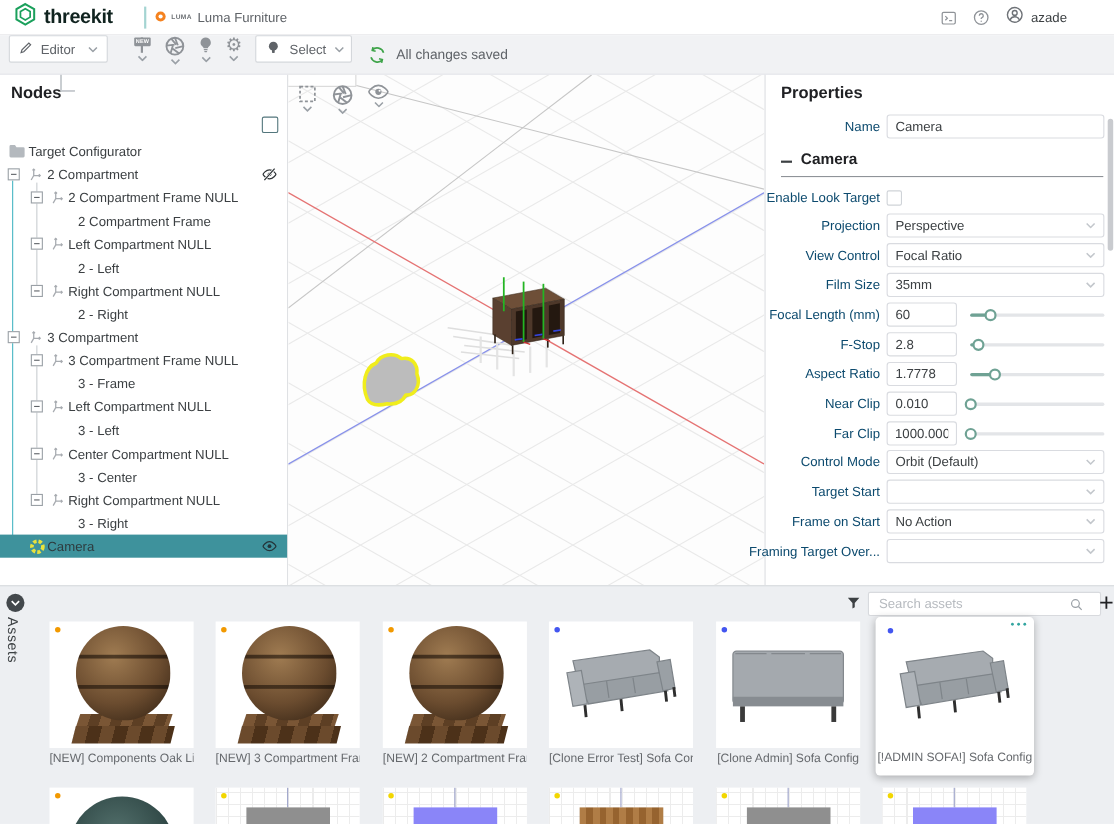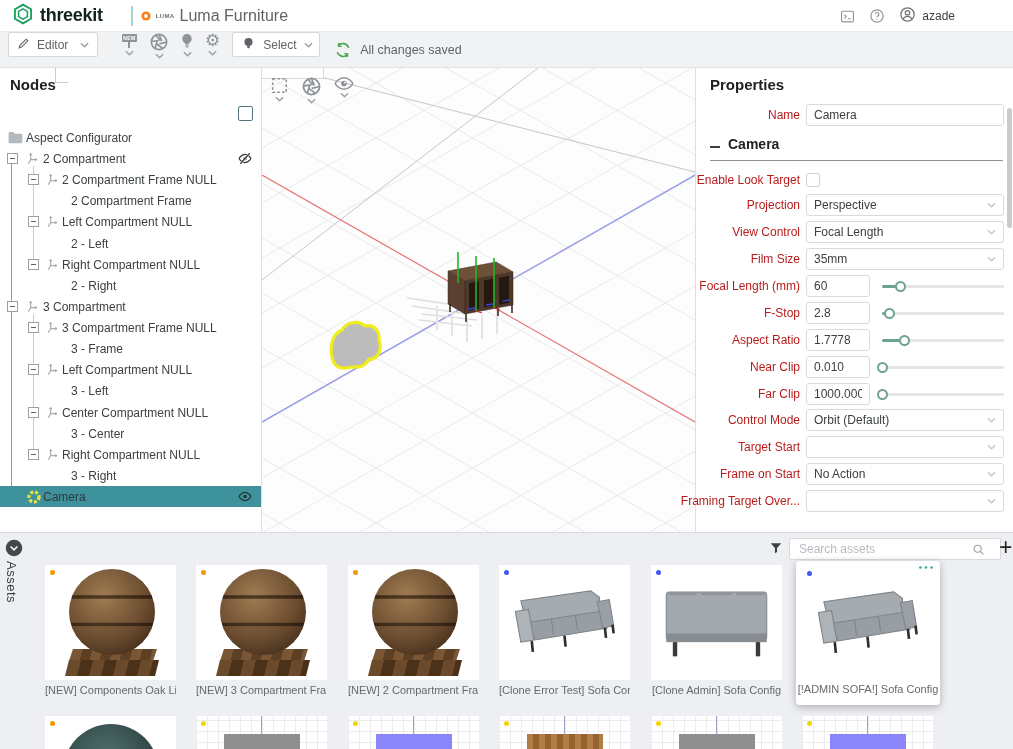--- a/index.html
+++ b/index.html
@@ -8,22 +8,22 @@
   #app { position:relative; width:1013px; height:638px; }
 
   
   #header { position:absolute; left:0; top:0; width:1013px; height:32px; background:#fff;
     border-bottom:1px solid #ececee; display:flex; align-items:center; }
   .brand { display:flex; align-items:center; gap:6px; padding-left:12px; }
   .brand-name { font-size:18px; font-weight:700; color:#10231f; letter-spacing:-0.3px; }
   .hdr-divider { width:2px; height:20px; background:#59b0ad; margin:0 0 0 28px; opacity:.55; }
   .org { display:flex; align-items:center; gap:5px; margin-left:8px; }
   .org-mini { font-size:6px; font-weight:700; color:#6b6f73; letter-spacing:.4px; }
-  .org-name { font-size:16px; color:#5f6368; }
-  .hdr-right { position:absolute; right:0; top:0; height:32px; display:flex; align-items:center; gap:14px; padding-right:58px; }
+  .org-name { font-size:12px; color:#5f6368; }
+  .hdr-right { position:absolute; right:0; top:0; height:32px; display:flex; align-items:center; gap:14px; padding-right:43px; }
   .hdr-icon { display:flex; align-items:center; cursor:pointer; }
   .user { display:flex; align-items:center; gap:6px; }
   .user-name { font-size:12px; color:#3c4043; }
 
   
   #toolbar { position:absolute; left:0; top:32px; width:1013px; height:36px; background:#f1f2f4;
     border-bottom:1px solid #e0e2e6; display:flex; }
   .tb-btn { height:25px; background:#fff; border:1px solid #d4d7db; border-radius:2px;
     display:flex; align-items:center; gap:7px; padding:0 8px; color:#5f6368; font-size:12px; cursor:pointer; }
   #editor-btn { margin-left:8px; width:90px; }
@@ -64,21 +64,21 @@
   #vp-corner { position:absolute; left:-1px; top:-1px; width:63px; height:12px; background:#fff; border:1px solid #d8d8d8; }
   #vp-tools { position:absolute; left:8px; top:8px; display:flex; gap:12px; }
   #grid-svg { position:absolute; left:0; top:0; }
 
   
   #props-panel { position:absolute; left:695px; top:68px; width:318px; height:464px; background:#fff;
     border-left:1px solid #dcdee2; }
   #props-title { position:absolute; left:14px; top:8px; }
   .prow { position:absolute; left:0; width:318px; height:22px; }
   .p-label { position:absolute; left:0; top:0; width:104px; height:22px; display:flex; align-items:center;
-    justify-content:flex-end; font-size:12px; color:#b91c1c; white-space:nowrap;text-align:right; }
+    justify-content:flex-end; font-size:12px; color:#0c4a6e; white-space:nowrap;text-align:right; }
   .p-input, .p-select { position:absolute; top:0; height:22px; background:#fff; border:1px solid #d9dbe0;
     border-radius:3px; font-size:12px; color:#3c4043; font-family:"Liberation Sans",sans-serif; }
   .p-input { padding:0 7px; }
   .p-select { display:flex; align-items:center; padding:0 7px; cursor:pointer; }
   .p-select .chev { position:absolute; right:7px; }
   .p-check { position:absolute; left:110px; top:4px; width:14px; height:14px; border:1px solid #cfd3d8;
     border-radius:2px; background:#fff; cursor:pointer; }
   .slider { position:absolute; left:186px; top:10px; width:122px; height:3px; background:#e3e5e8; border-radius:2px; }
   .slider .fill { position:absolute; left:0; top:0; height:3px; background:#6fa294; border-radius:2px; }
   .slider .knob { position:absolute; top:-4.5px; width:11px; height:11px; border-radius:50%;
@@ -275,21 +275,21 @@
         <div class="guide" style="left:11px;top:96px;width:1px;height:332px;background:#49b6c4;"></div>
         <div class="guide" style="left:12px;top:427px;width:15px;border-top:1px dotted #49b6c4;"></div>
         <div class="guide" style="left:33px;top:98px;width:1px;height:98px;background:#c9cdd1;"></div>
         <div class="guide" style="left:33px;top:246px;width:1px;height:140px;background:#c9cdd1;"></div>
         <div class="trow" style="top: 59px;">
           <span class="t-icon" style="left:8px">
             <svg width="15" height="13" viewBox="0 0 24 20">
               <path d="M1 3a2 2 0 0 1 2-2h6l2.2 3H21a2 2 0 0 1 2 2v11a2 2 0 0 1-2 2H3a2 2 0 0 1-2-2z" fill="#b4b9be"></path>
             </svg>
           </span>
-          <span class="t-label" style="left:26px">Aspect Configurator</span>
+          <span class="t-label" style="left:26px">Target Configurator</span>
         </div>
         <div class="trow" style="top: 80px;">
           <span class="expander" style="left:7px">
             <i></i>
           </span>
           <span class="t-icon" style="left:26px">
             <svg width="14" height="14" viewBox="0 0 24 24" fill="none" stroke="#a7abb0" stroke-width="2">
               <path d="M8 3v10h10"></path>
               <path d="M6 5l2-2 2 2"></path>
               <path d="M16 11l2 2-2 2"></path>
@@ -589,21 +589,21 @@
             <span class="chev">
               <svg width="9" height="6" viewBox="0 0 10 6" fill="none" stroke="#c3c7cc" stroke-width="1.6">
                 <path d="M1 1l4 4 4-4"></path>
               </svg>
             </span>
           </div>
         </div>
         <div class="prow" style="top: 153px;">
           <div class="p-label">View Control</div>
           <div class="p-select" style="left:110px;width:198px;">
-            <span>Focal Length</span>
+            <span>Focal Ratio</span>
             <span class="chev">
               <svg width="9" height="6" viewBox="0 0 10 6" fill="none" stroke="#c3c7cc" stroke-width="1.6">
                 <path d="M1 1l4 4 4-4"></path>
               </svg>
             </span>
           </div>
         </div>
         <div class="prow" style="top: 180px; text-decoration: underline;">
           <div class="p-label">Film Size</div>
           <div class="p-select" style="left:110px;width:198px;">

